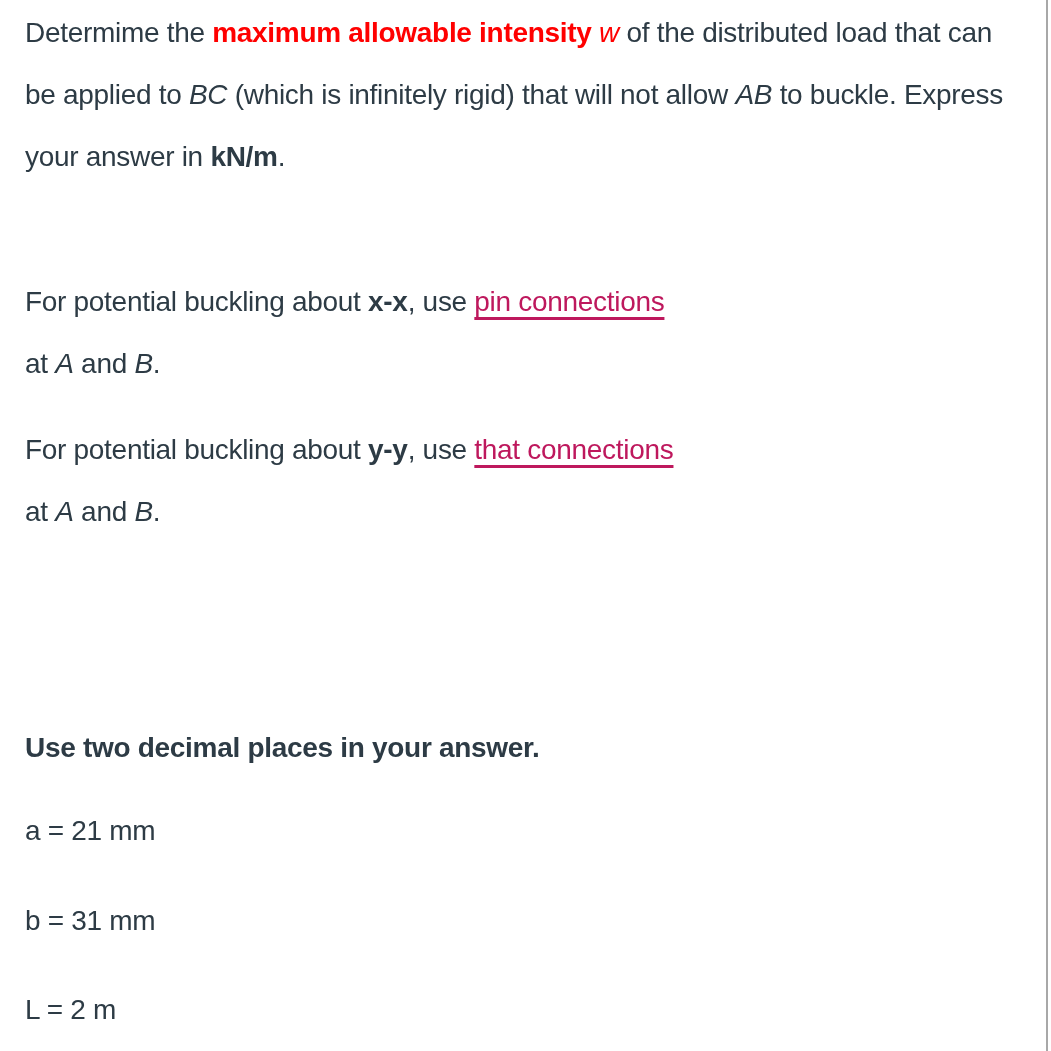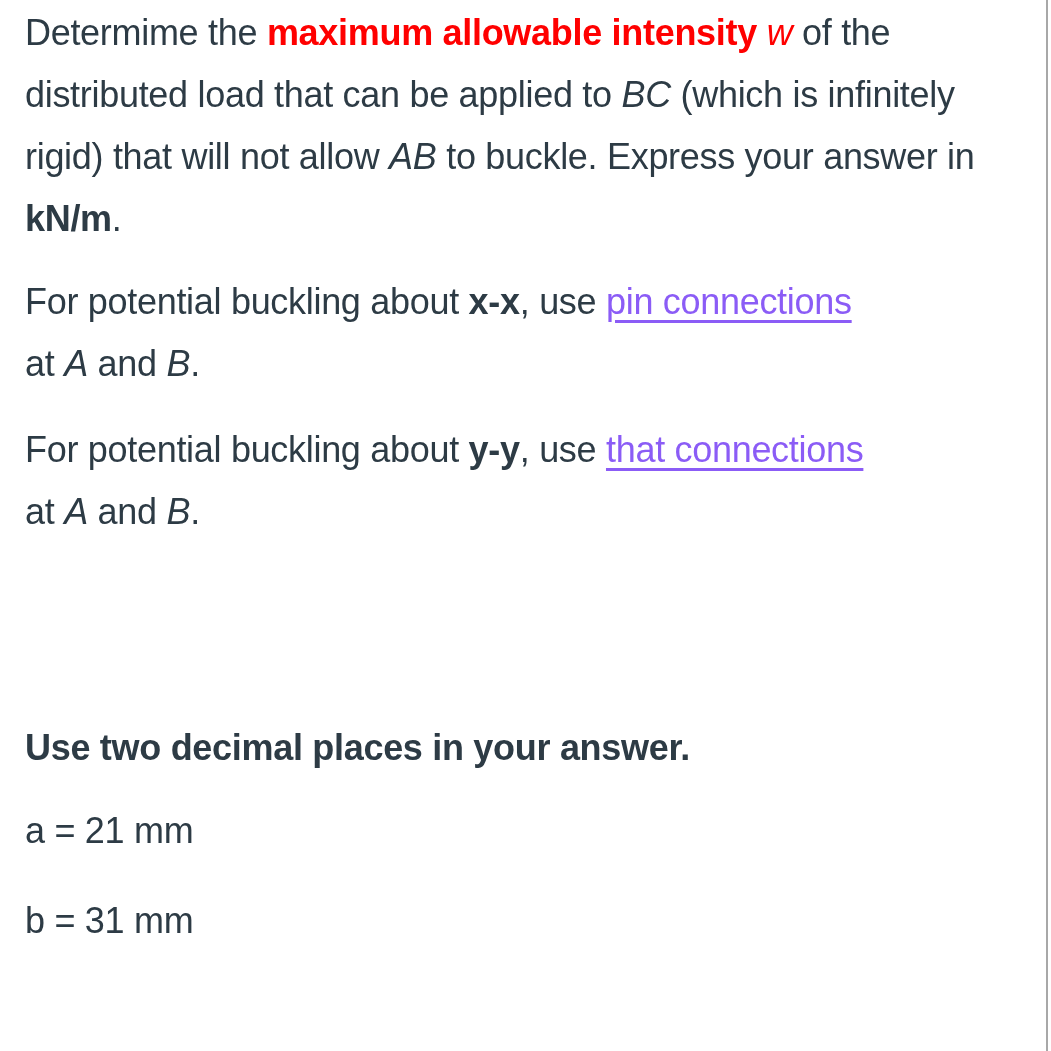--- a/index.html
+++ b/index.html
@@ -16,21 +16,21 @@
     .page {
       position: absolute;
       left: 0;
       top: 0;
       width: 1048px;
       height: 1051px;
       border-right: 2px solid #a8a8a8;
       box-sizing: border-box;
       font-family: "Liberation Sans", "DejaVu Sans", sans-serif;
       color: #2d3b45;
-      font-size: 36px;
+      font-size: 28px;
       letter-spacing: -0.3px;
     }
     .para {
       position: absolute;
       left: 25px;
       right: 20px;
       margin: 0;
       line-height: 62px;
     }
     .p1 { top: 2px; }
@@ -42,35 +42,36 @@
     .p7 { top: 890px; }
     .p8 { top: 979px; }
     .red { color: #ff0000; font-weight: bold; }
     .red-it { color: #ff0000; font-style: italic; }
     b, .bold { font-weight: bold; }
     i, .it { font-style: italic; }
     .link {
       text-decoration: underline;
       text-decoration-thickness: 3px;
       text-underline-offset: 6px;
-      color: #8b5cf6;
+      color: #be185d;
       cursor: pointer;
     }
     .var { font-weight: 500; }
   </style>
 </head>
 <body>
 
 <div class="page">
 
   <p class="para p1"><span>Determime the </span><span class="red">maximum allowable intensity </span><span class="red-it">w</span><span> of the distributed load that can be applied to </span><i>BC</i><span> (which is infinitely rigid) that will not allow </span><i>AB</i><span> to buckle. Express your answer in </span><b>kN/m</b><span>.</span></p>
 
   <p class="para p2"><span>For potential buckling about </span><b>x-x</b><span>, use </span><span class="link">pin connections</span><br><span>at </span><i>A</i><span> and </span><i>B</i><span>.</span></p>
 
   <p class="para p3"><span>For potential buckling about </span><b>y-y</b><span>, use </span><span class="link">that connections</span><br><span>at </span><i>A</i><span> and </span><i>B</i><span>.</span></p>
 
 
   <p class="para p5 bold">Use two decimal places in your answer.</p>
 
   <p class="para p6 var">a = 21 mm</p>
   <p class="para p7 var">b = 31 mm</p>
+  <p class="para p8 var">L = 2 m</p>
 
 </div>
 
 </body></html>

